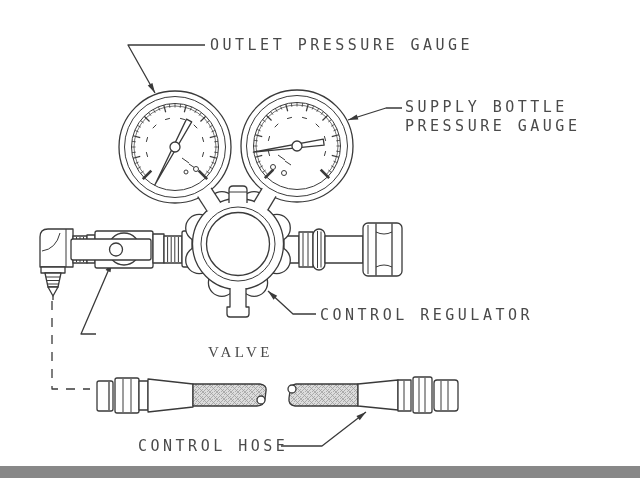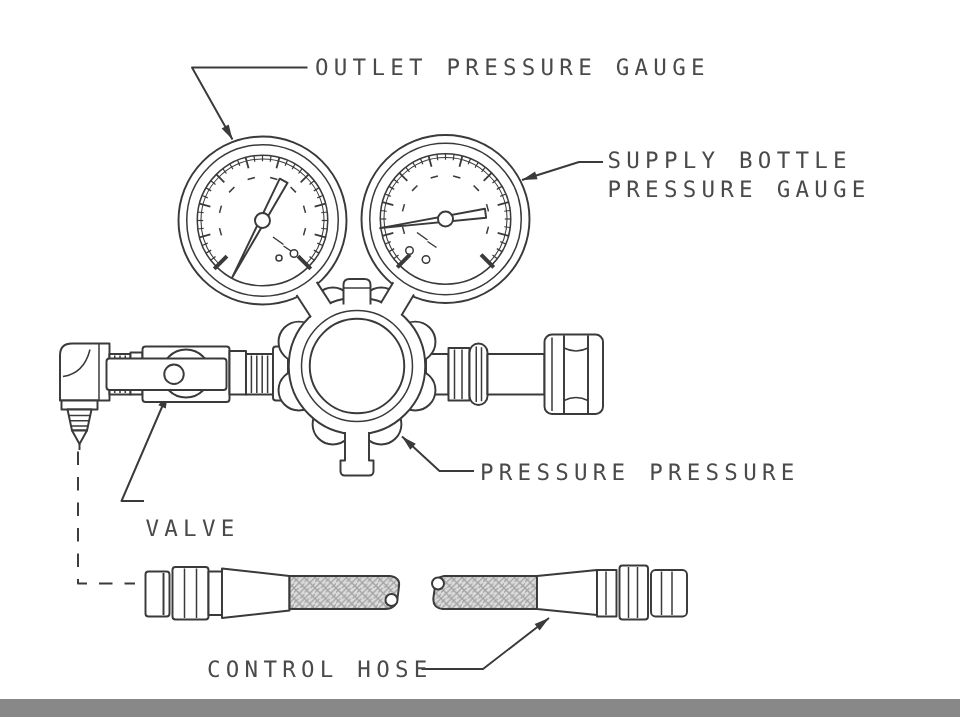--- a/index.html
+++ b/index.html
@@ -5,21 +5,21 @@
   html,body{margin:0;padding:0;background:#888;}
   .stage{
     position:relative;width:640px;height:466px;
     background:var(--bg,#ffffff);overflow:hidden;
     font-family:"DejaVu Sans Mono","Liberation Mono",monospace;
   }
   .lbl{
     position:absolute;font-size:15px;line-height:16px;
     letter-spacing:3.5px;color:var(--text,#4a4a4a);white-space:pre;
   }
-  .lbl.center{text-align:left;}
+  .lbl.center{text-align:right;font-family:Liberation Serif, serif;}
   svg{position:absolute;left:0;top:0;}
   .part{stroke:var(--line,#3a3a3a);fill:#ffffff;stroke-width:1.3;stroke-linejoin:round;}
   .nofill{fill:none;}
   .thin{stroke-width:1;}
   .braidfill{fill:url(#braid);}
   .arrowhead{fill:var(--line,#3a3a3a);stroke:none;}
 </style>
 </head>
 <body>
 
@@ -266,17 +266,17 @@
   <g class="part">
     <path d="M229,203 L229,190 Q229,186 233,186 L243,186 Q247,186 247,190 L247,203"></path>
     <line x1="229" y1="192" x2="247" y2="192" class="thin"></line>
     <path d="M230,288 L230,307 L227,307 L227,314 Q227,317 230,317 L246,317 Q249,317 249,314 L249,307 L246,307 L246,288"></path>
   </g>
 </svg>
 
 <div class="lbl" style="left:210px;top:37px">OUTLET PRESSURE GAUGE</div>
 <div class="lbl" style="left:405px;top:99px">SUPPLY BOTTLE</div>
 <div class="lbl" style="left:405px;top:118px">PRESSURE GAUGE</div>
-<div class="lbl" style="left:320px;top:307px">PRESSURE PRESSURE</div>
+<div class="lbl" style="left:320px;top:307px">CONTROL REGULATOR</div>
 <div class="lbl center" style="left:97px;top:344px;width:176px">VALVE</div>
 <div class="lbl" style="left:138px;top:438px">CONTROL HOSE</div>
 
 </div>
 
 </body></html>

